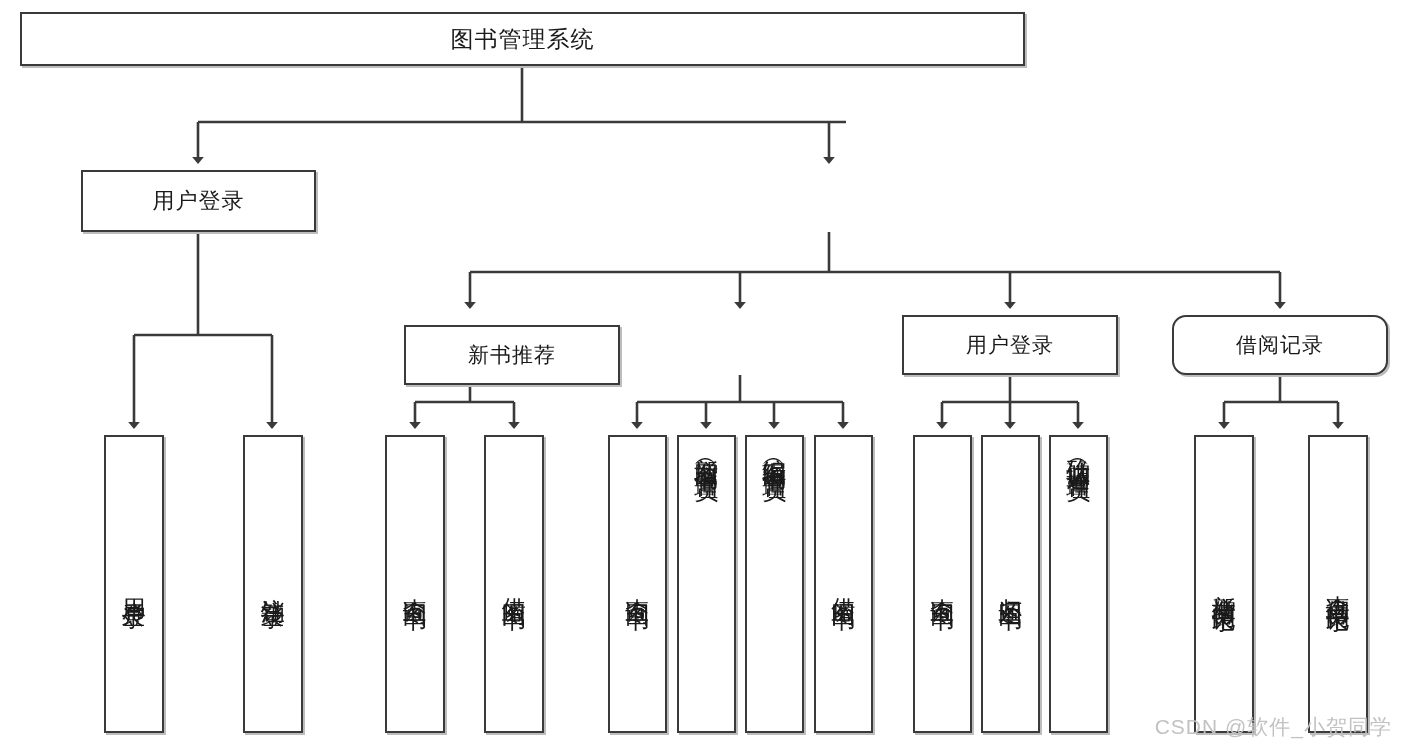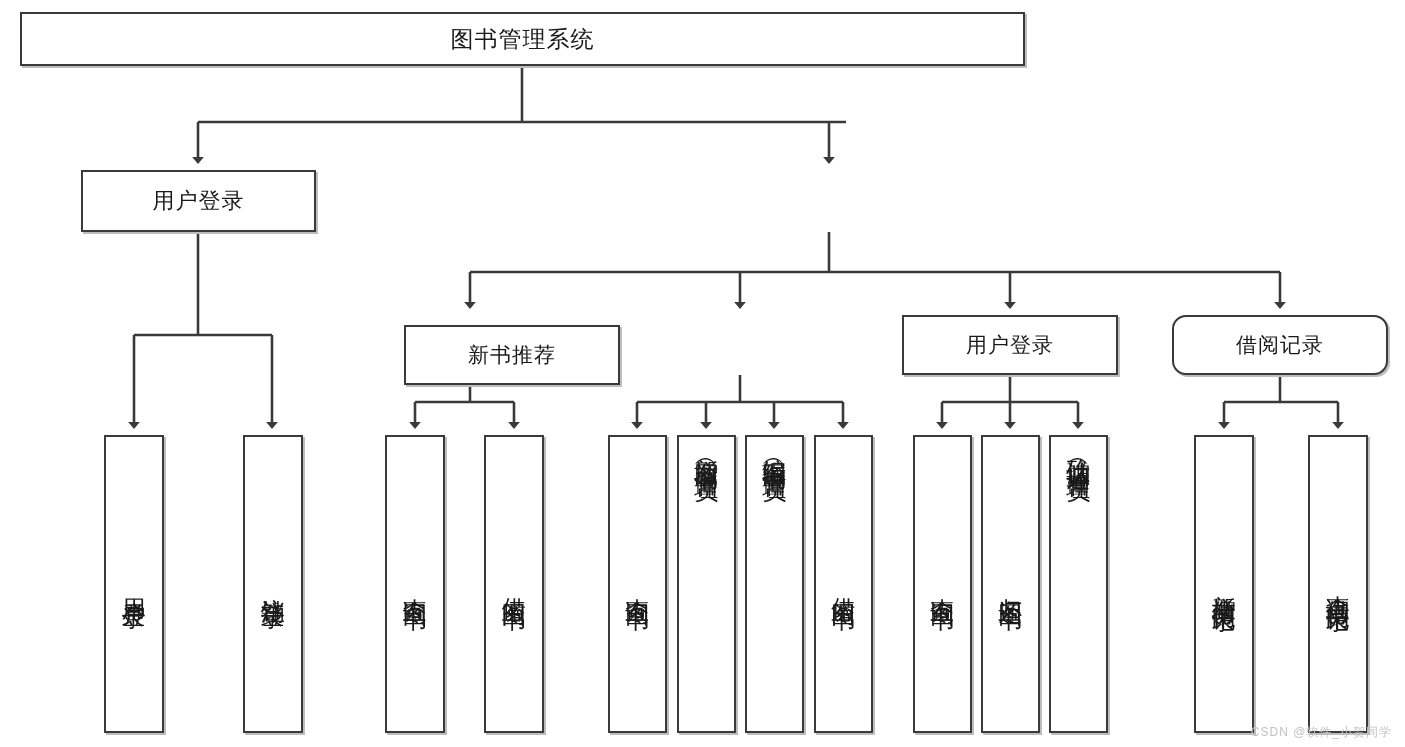--- a/index.html
+++ b/index.html
@@ -64,21 +64,21 @@
     padding-top:2px;
   }
 
   
   .leaf.center{ align-items:center; }
 
   .watermark{
     position:absolute;
     right:12px;
     bottom:6px;
-    font-size:12px;
+    font-size:21px;
     color:#c2c2c2;
     letter-spacing:1px;
     white-space:nowrap;
     font-family:"Liberation Sans","DejaVu Sans",sans-serif;
   }
 </style>
 </head>
 <body>
 
 <div id="canvas">

